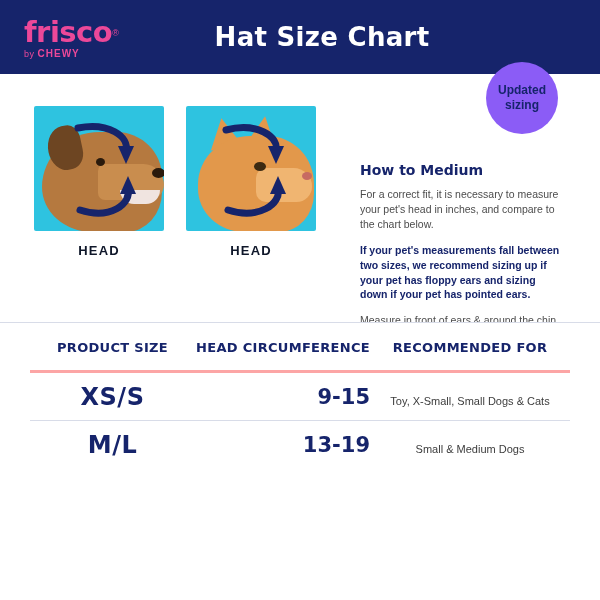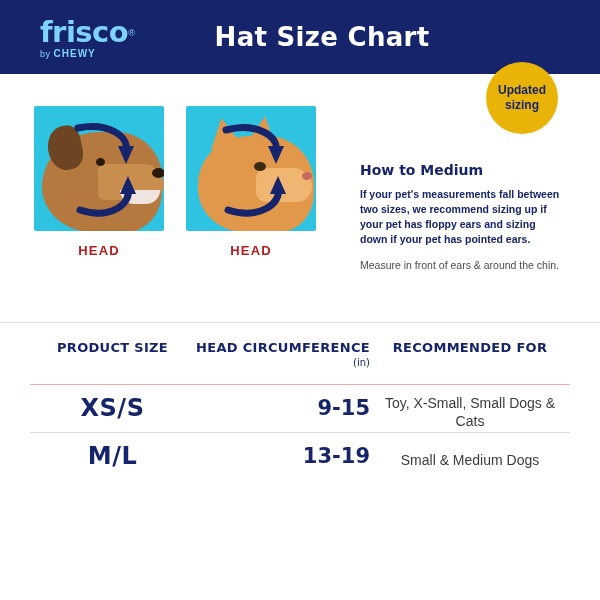--- a/index.html
+++ b/index.html
@@ -24,24 +24,24 @@
   
   .header {
     position: relative;
     height: 74px;
     background: #16246b;
     display: flex;
     align-items: center;
   }
   .logo {
     position: absolute;
-    left: 40px;
+    left: 24px;
     top: 18px;
     width: 150px;
-    color: #7dd3fc;
+    color: #ec4899;
   }
   .logo-word {
     font-family: "DejaVu Sans", sans-serif;
     font-size: 29px;
     font-weight: bold;
     letter-spacing: -0.5px;
     line-height: 1;
     position: relative;
     display: inline-block;
   }
@@ -72,21 +72,21 @@
   }
 
   
   .badge {
     position: absolute;
     right: 42px;
     top: 62px;
     width: 72px;
     height: 72px;
     border-radius: 50%;
-    background: #eab308;
+    background: #8b5cf6;
     color: #16246b;
     display: flex;
     flex-direction: column;
     align-items: center;
     justify-content: center;
     font-size: 12px;
     font-weight: bold;
     line-height: 1.25;
     z-index: 5;
   }
@@ -236,21 +236,21 @@
     position: absolute;
     left: 0;
     top: 0;
     width: 130px;
     height: 125px;
   }
   .pet-label {
     margin-top: 12px;
     font-size: 13px;
     font-weight: bold;
-    color: #b91c1c;
+    color: #0f172a;
     letter-spacing: 1.2px;
   }
 
   .how {
     position: absolute;
     left: 360px;
     top: 88px;
     width: 205px;
     color: #4a4a4a;
   }
@@ -278,21 +278,21 @@
     left: 0;
     top: 322px;
     width: 600px;
     height: 278px;
     background: #ffffff;
   }
   .table-head {
     display: flex;
     align-items: flex-start;
     padding: 18px 0 14px 0;
-    border-bottom: 1px solid #fca5a5;
+    border-bottom: 3px solid #fca5a5;
     margin: 0 30px;
   }
   .col-1 { width: 165px; text-align: center; }
   .col-2 { width: 175px; text-align: right; }
   .col-3 { width: 200px; text-align: center; }
   .th {
     color: #16246b;
     font-family: "DejaVu Sans", sans-serif;
     font-size: 13px;
     font-weight: bold;
@@ -322,21 +322,21 @@
     letter-spacing: 0.5px;
   }
   .cell-circ {
     color: #16246b;
     font-family: "DejaVu Sans", sans-serif;
     font-size: 21px;
     font-weight: bold;
   }
   .cell-rec {
     color: #3c3c3c;
-    font-size: 14px;
+    font-size: 11px;
     line-height: 1.3;
     margin-top: 8px;
   }
   .band {
     position: absolute;
     left: 0;
     top: 0;
     width: 600px;
     height: 1px;
     background: #d8dce8;
@@ -401,35 +401,35 @@
             <path d="M92 70 L84 88 L100 88 Z" fill="#16246b"></path>
           </svg>
         </div>
         <div class="pet-label">HEAD</div>
       </div>
 
     </div>
 
     <div class="how">
       <div class="how-title">How to Medium</div>
+      <p>For a correct fit, it is necessary to measure your pet's head in inches, and compare to the chart below.</p>
       <p class="bold">If your pet's measurements fall between two sizes, we recommend sizing up if your pet has floppy ears and sizing down if your pet has pointed ears.</p>
       <p>Measure in front of ears &amp; around the chin.</p>
     </div>
   </div>
 
   <div class="table">
     <div class="band"></div>
 
     <div class="table-head">
       <div class="col-1 th">
         <span>PRODUCT SIZE</span>
       </div>
       <div class="col-2 th">
         <span>HEAD CIRCUMFERENCE</span>
-        <span class="unit">(in)</span>
       </div>
       <div class="col-3 th">
         <span>RECOMMENDED FOR</span>
       </div>
     </div>
 
     <div class="row">
       <div class="col-1 cell-size">XS/S</div>
       <div class="col-2 cell-circ">9-15</div>
       <div class="col-3 cell-rec">Toy, X-Small, Small Dogs &amp; Cats</div>

